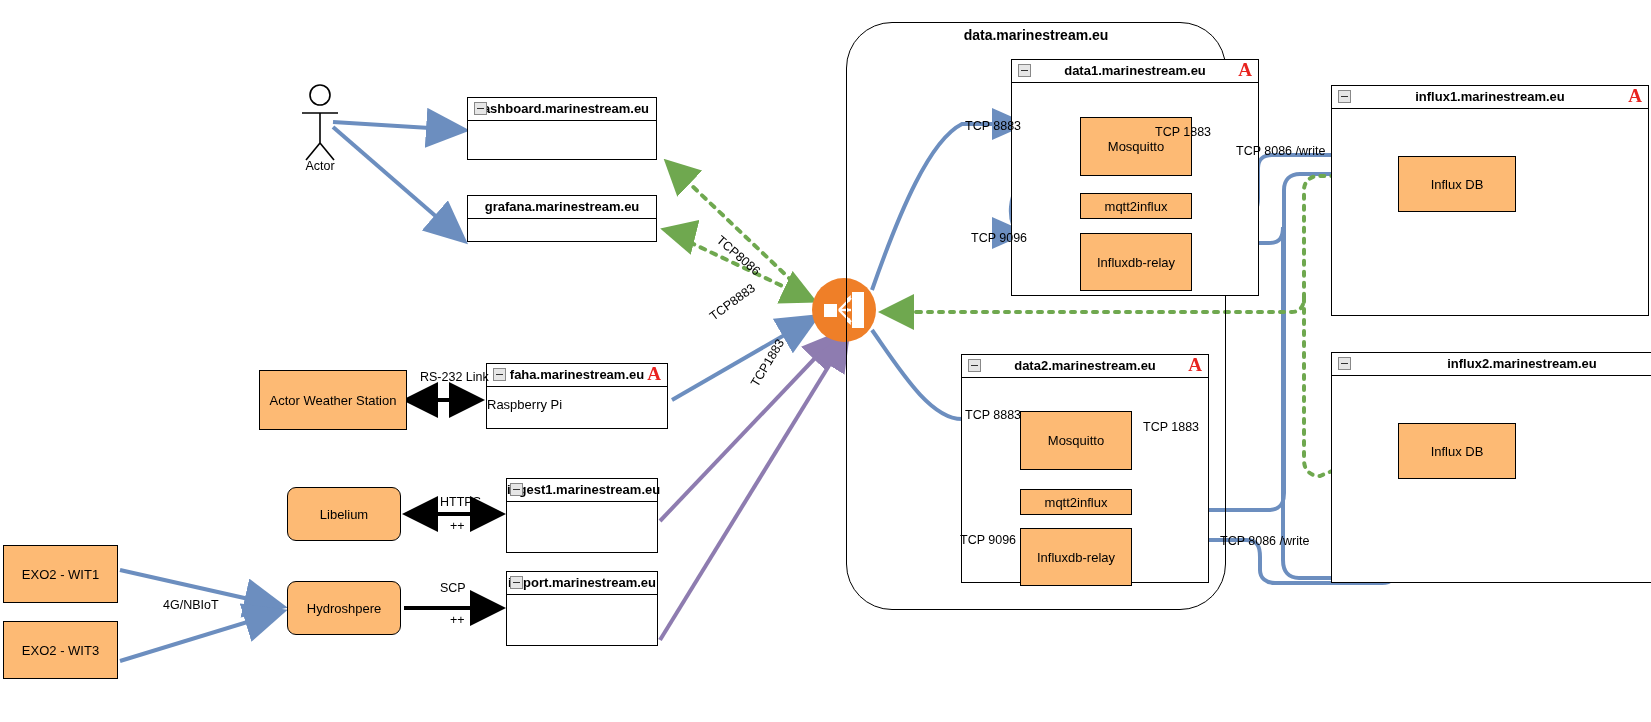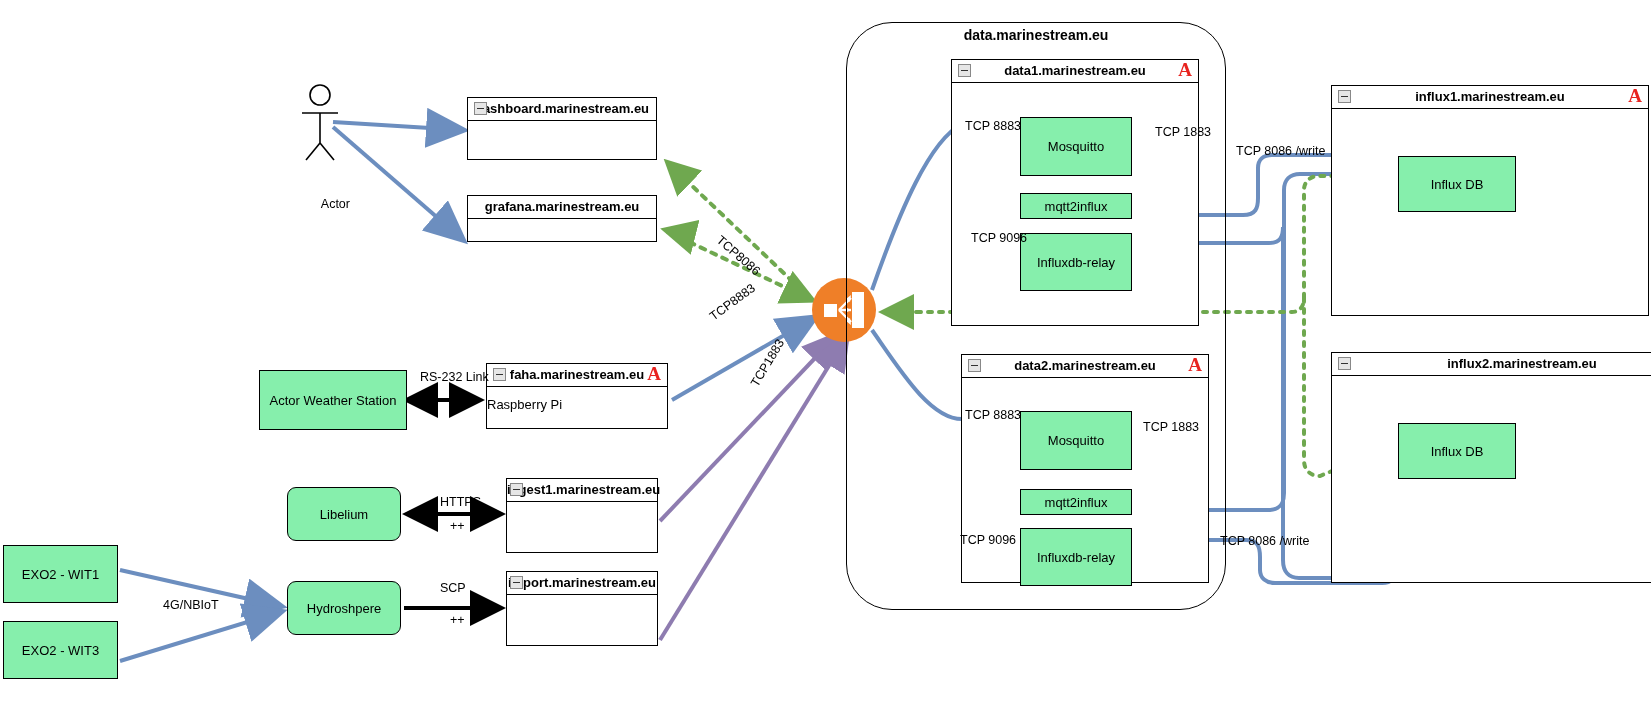--- a/index.html
+++ b/index.html
@@ -13,31 +13,31 @@
      font-weight:bold;font-size:13px;color:#000;border-bottom:1px solid #000;position:relative;}
   .node .body{position:relative;}
   .node .bodytext{position:absolute;left:0;right:0;top:10px;font-size:13px;}
 
   .minimize{position:absolute;left:6px;top:4px;width:13px;height:13px;border:1px solid #888;
      background:#e6e6e6;box-sizing:border-box;}
   .minimize:after{content:"";position:absolute;left:2px;top:5px;width:7px;height:1px;background:#333;}
   .warn{position:absolute;right:6px;top:-1px;color:#e8231f;font-weight:bold;font-size:19px;
      font-family:"Liberation Serif","DejaVu Serif",serif;line-height:22px;}
 
-  .plain{position:absolute;box-sizing:border-box;background:#86efac;border:1px solid #000;
+  .plain{position:absolute;box-sizing:border-box;background:#fdba74;border:1px solid #000;
      display:flex;align-items:center;justify-content:center;font-size:13px;text-align:center;}
   .rounded{border-radius:9px;}
 
   .container{position:absolute;box-sizing:border-box;border:1px solid #000;border-radius:46px;background:transparent;}
   .container-title{position:absolute;font-weight:bold;font-size:14px;text-align:center;}
 
   .lbl{position:absolute;font-size:12.5px;color:#000;white-space:nowrap;}
   .lbl.rot{transform-origin:0 0;}
 
-  .actorlbl{position:absolute;font-size:12.5px;text-align:right;width:60px;margin-top:38px;}
+  .actorlbl{position:absolute;font-size:12.5px;text-align:center;width:60px;}
 
   #lb{position:absolute;width:64px;height:64px;border-radius:50%;background:#ef7f28;}
   #lb svg{position:absolute;left:0;top:0;}
 </style>
 </head>
 <body>
 
 <div id="stage">
 
   <svg class="layer" viewBox="0 0 1651 722">
@@ -201,21 +201,21 @@
         <path d="M39,17 L34,21 L38,24 z"></path>
         <path d="M39,32 L34,29.5 L34,34.5 z"></path>
         <path d="M39,47 L34,43 L38,40 z"></path>
       </g>
     </svg>
   </div>
 
   <div class="container" style="left:846px;top:22px;width:380px;height:588px;"></div>
   <div class="container-title" style="left:846px;top:27px;width:380px;">data.marinestream.eu</div>
 
-  <div class="node" style="left:951px;top:59px;width:248px;height:267px;">
+  <div class="node" style="left:1011px;top:59px;width:248px;height:237px;">
     <div class="title">
       <span class="minimize"></span>
       <span>data1.marinestream.eu</span>
       <span class="warn">A</span>
     </div>
     <div class="body" style="height:213px;">
       <div class="plain" style="left:68px;top:34px;width:112px;height:59px;">
         <span>Mosquitto</span>
       </div>
       <div class="plain" style="left:68px;top:110px;width:112px;height:26px;">

